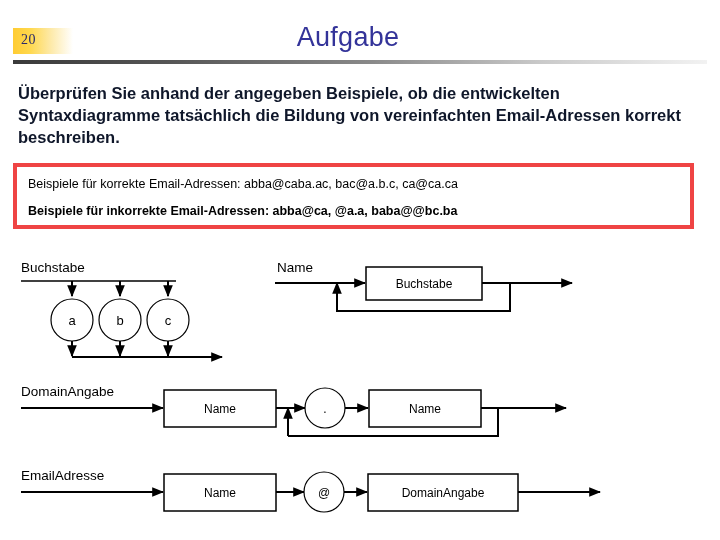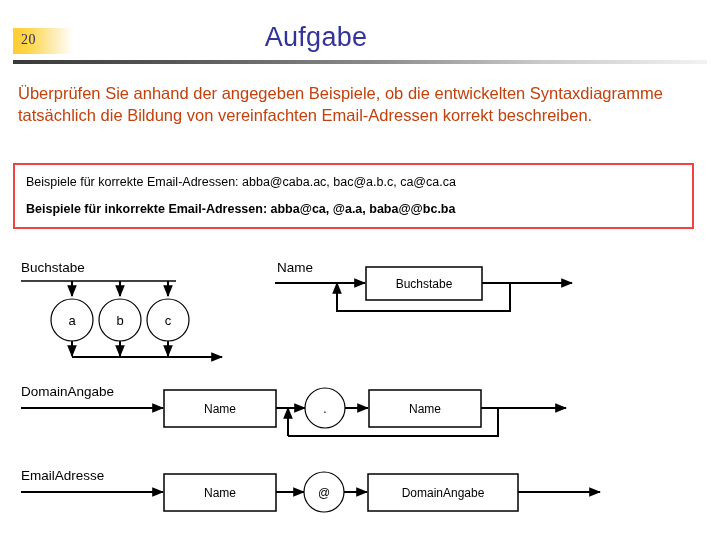--- a/index.html
+++ b/index.html
@@ -43,49 +43,51 @@
   #slide-title {
     position: absolute;
     left: 0;
     top: 22px;
     width: 632px;
     text-align: center;
     font-family: "Liberation Sans", sans-serif;
     font-size: 27px;
     color: #333399;
     letter-spacing: 0.3px;
+    padding-left: 32px;
   }
   #header-rule {
     position: absolute;
     left: 13px;
     top: 60px;
     width: 694px;
     height: 4px;
     background: linear-gradient(to right, #3a3a3a 0%, #555555 22%, #8a8a8a 52%, #c9c9c9 76%, #f2f2f2 100%);
   }
 
   
   #intro-paragraph {
     position: absolute;
     left: 18px;
     top: 82px;
     width: 686px;
     font-size: 16.5px;
     line-height: 22px;
-    color: #c2410c;
+    color: #0f172a;
+    font-weight: bold;
   }
 
   
   #examples-box {
     position: absolute;
     left: 13px;
     top: 163px;
     width: 681px;
     height: 66px;
-    border: 2px solid #ef4444;
+    border: 4px solid #ef4444;
     background: #ffffff;
     box-sizing: border-box;
   }
   .example-line {
     position: absolute;
     left: 11px;
     font-size: 12.5px;
     color: #000000;
     white-space: nowrap;
   }

